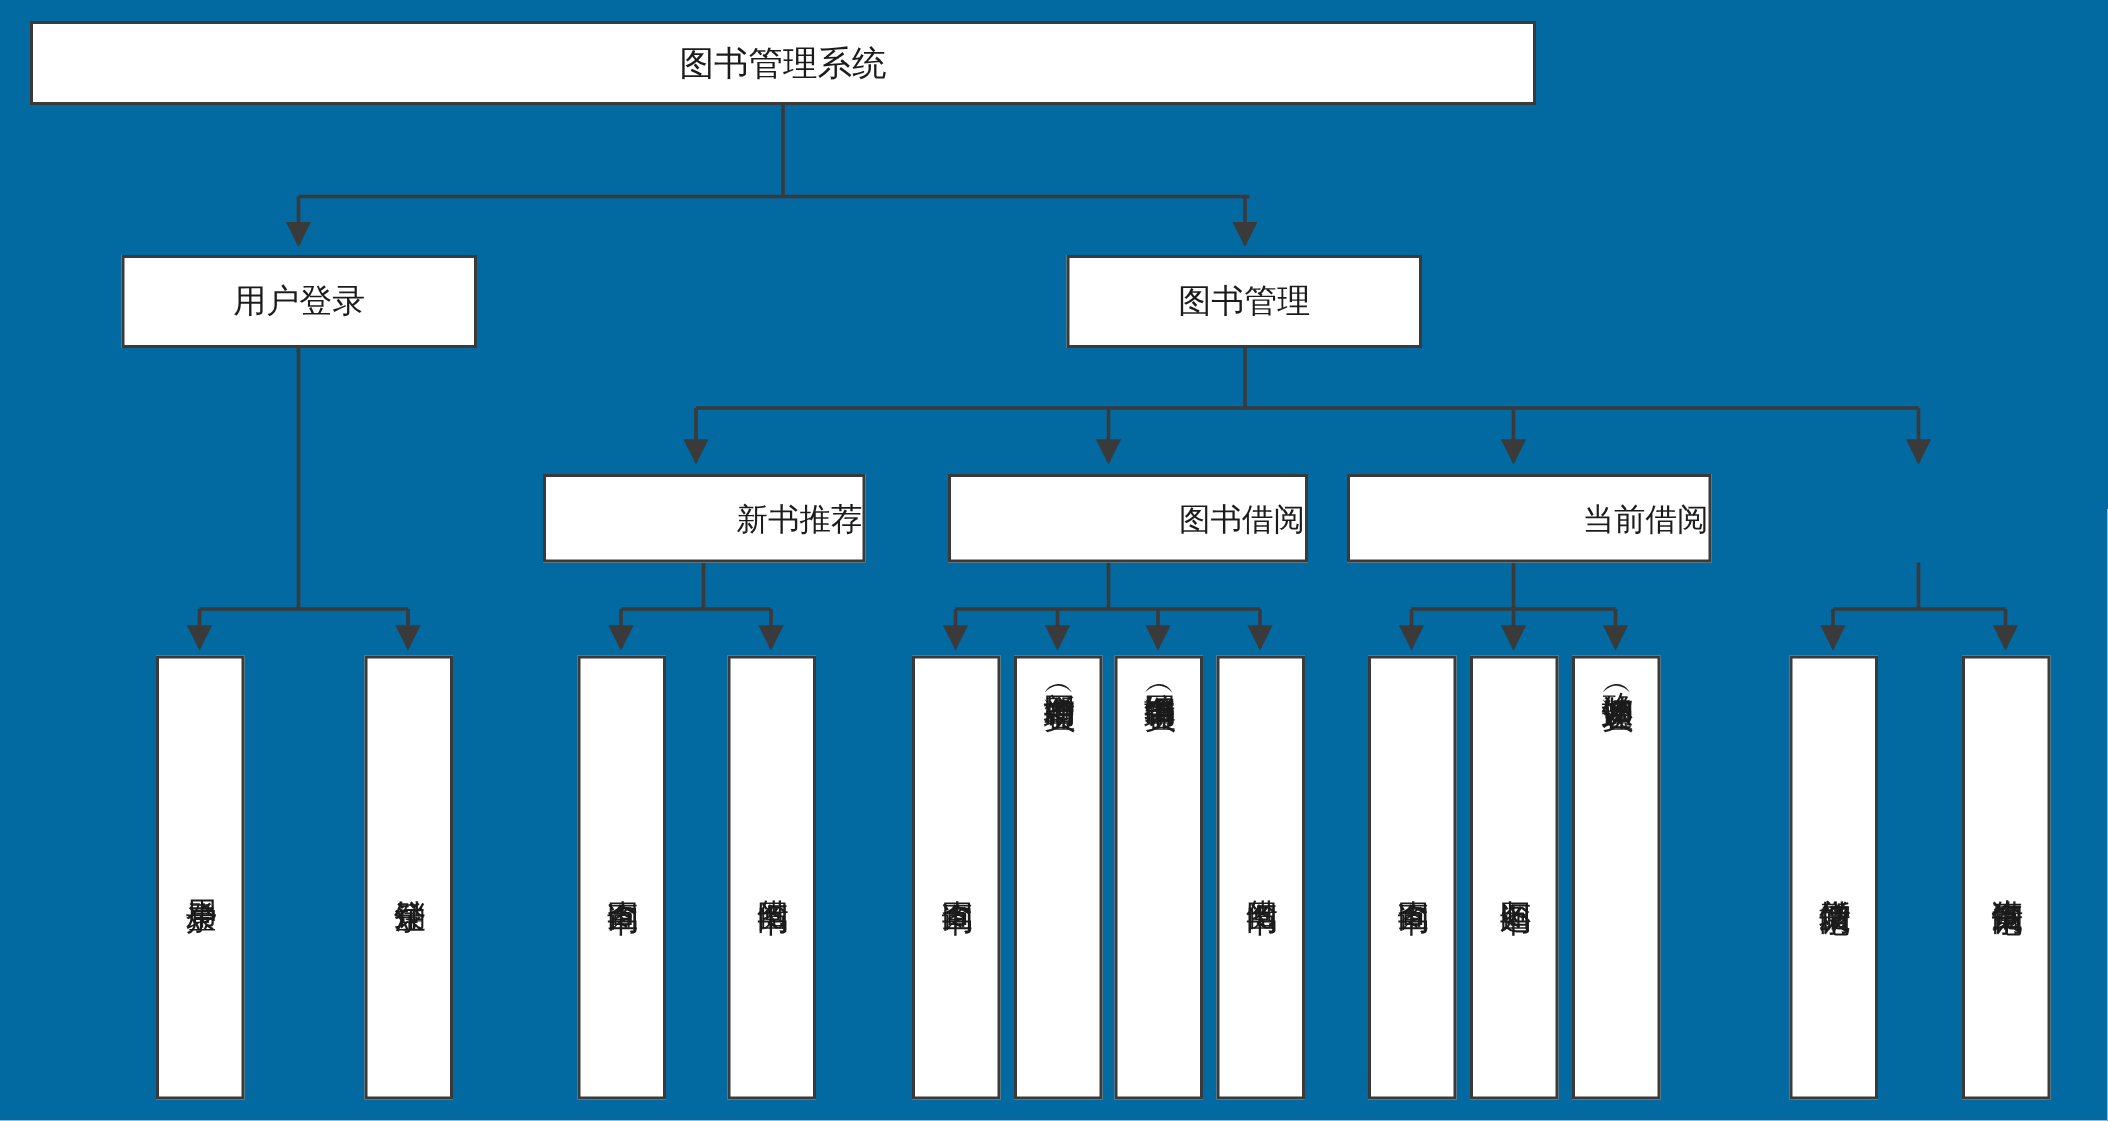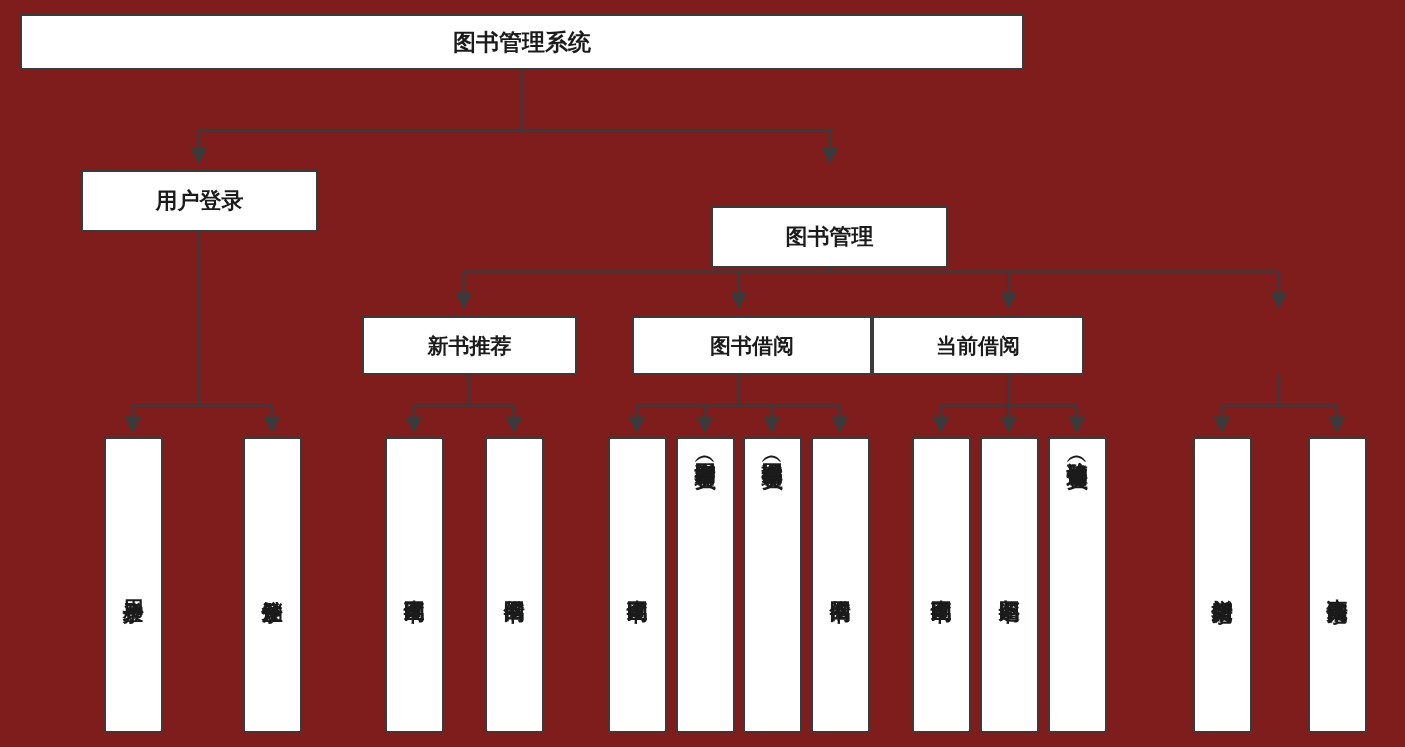--- a/index.html
+++ b/index.html
@@ -7,23 +7,22 @@
     padding: 0;
     background: #ffffff;
   }
   body {
     font-family: "Liberation Sans", "DejaVu Sans", sans-serif;
   }
   #canvas {
     position: relative;
     width: 1405px;
     height: 747px;
-    background: #7f1d1d;
+    background: #0369a1;
     overflow: hidden;
-    font-weight: bold;
   }
   #edges {
     position: absolute;
     left: 0;
     top: 0;
     width: 1405px;
     height: 747px;
   }
   .node {
     position: absolute;
@@ -37,20 +36,21 @@
     text-align: center;
   }
   .node.root {
     font-size: 23px;
   }
   .node.lvl1 {
     font-size: 22px;
   }
   .node.lvl2 {
     font-size: 21px;
+    justify-content: flex-end;
   }
   .node.leaf {
     font-size: 21px;
     writing-mode: vertical-rl;
     text-orientation: upright;
     line-height: 1.12;
     letter-spacing: 1px;
     padding: 6px 0;
     justify-content: center;
     align-items: center;
@@ -130,31 +130,31 @@
     </g>
   </svg>
 
   <div class="node root" style="left:20px; top:14px; width:1004px; height:56px;">
     <span class="label">图书管理系统</span>
   </div>
 
   <div class="node lvl1" style="left:81px; top:170px; width:237px; height:62px;">
     <span class="label">用户登录</span>
   </div>
-  <div class="node lvl1" style="left:711px; top:170px; width:237px; height:62px;margin-top:36px;">
+  <div class="node lvl1" style="left:711px; top:170px; width:237px; height:62px;">
     <span class="label">图书管理</span>
   </div>
 
   <div class="node lvl2" style="left:362px; top:316px; width:215px; height:59px;">
     <span class="label">新书推荐</span>
   </div>
   <div class="node lvl2" style="left:632px; top:316px; width:240px; height:59px;">
     <span class="label">图书借阅</span>
   </div>
-  <div class="node lvl2" style="left:872px; top:316px; width:212px; height:59px;">
+  <div class="node lvl2" style="left:898px; top:316px; width:243px; height:59px;">
     <span class="label">当前借阅</span>
   </div>
 
   <div class="node leaf" style="left:104px; top:437px; width:59px; height:296px;">
     <span class="label">用户登录</span>
   </div>
   <div class="node leaf" style="left:243px; top:437px; width:59px; height:296px;">
     <span class="label">注销登录</span>
   </div>
 

